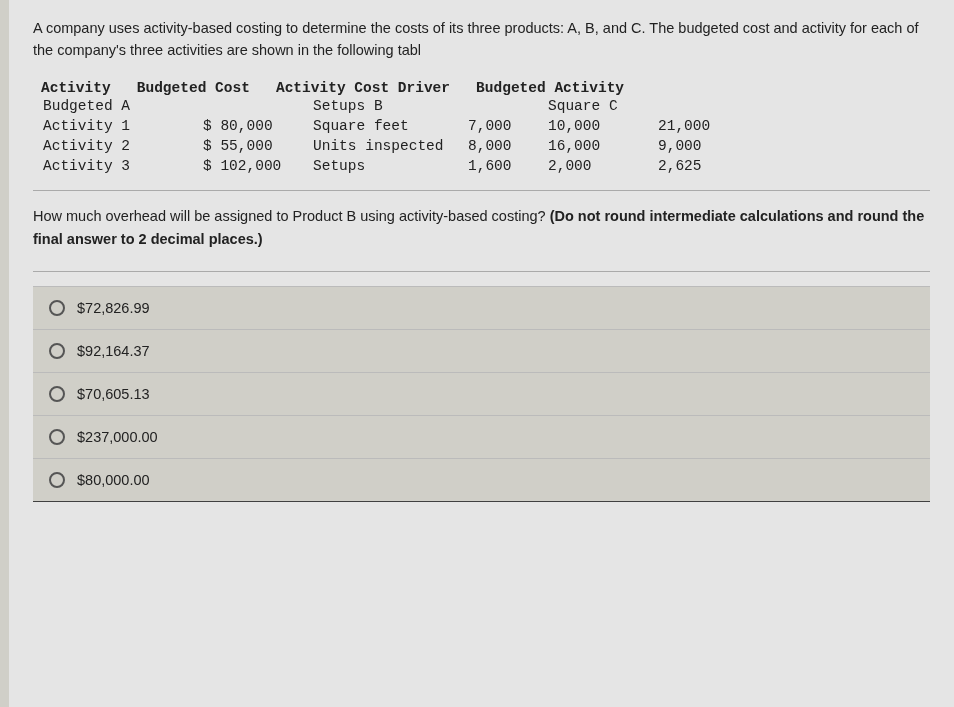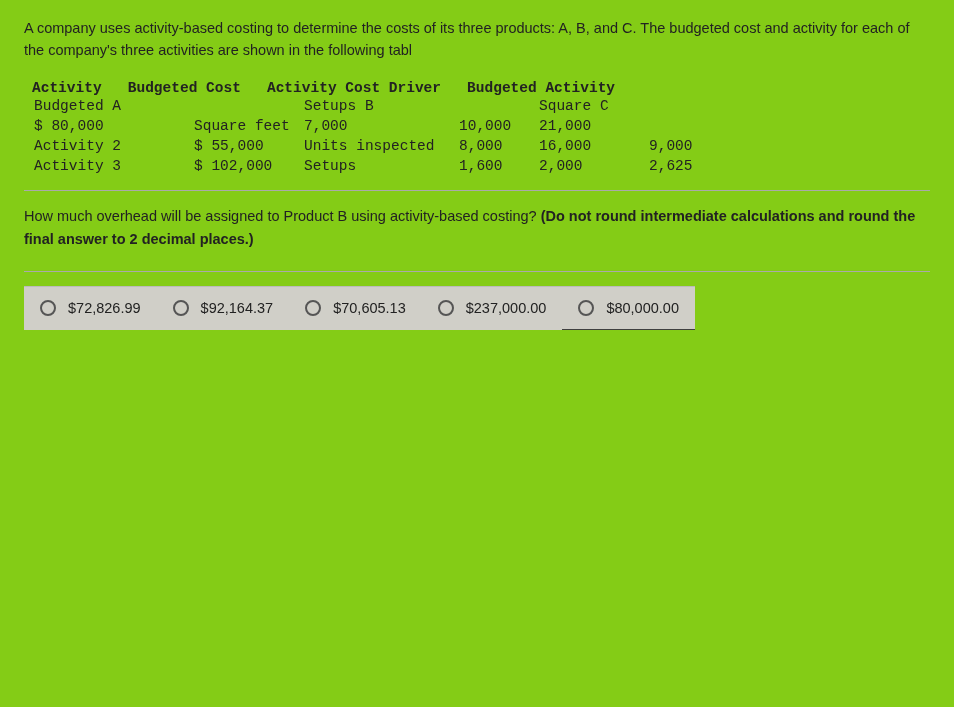--- a/index.html
+++ b/index.html
@@ -11,23 +11,24 @@
     body {
       font-family: Arial, sans-serif;
       font-size: 15px;
       background-color: #d0cfc8;
       width: 954px;
       min-height: 707px;
       color: #222;
     }
 
     .page-container {
-      background-color: #84cc16;
+      background-color: #e5e5e5;
       padding: 18px 24px 18px 24px;
       min-height: 707px;
+      margin-left: 9px;
     }
 
     .intro-text {
       font-size: 14.5px;
       line-height: 1.5;
       margin-bottom: 18px;
       color: #222;
     }
 
     .table-section {
@@ -46,21 +47,21 @@
       margin-bottom: 20px;
       color: #222;
     }
 
     .question-text strong {
       font-weight: bold;
     }
 
     .options-section {
       display: flex;
-      flex-direction: row;
+      flex-direction: column;
       gap: 0;
     }
 
     .option-item {
       display: flex;
       align-items: center;
       padding: 13px 16px;
       border-top: 1px solid #bbb;
       background-color: #d0cfc8;
       cursor: pointer;
@@ -130,20 +131,21 @@
     <div class="data-row">
       <span class="cell">Budgeted A</span>
       <span class="cell"></span>
       <span class="cell">Setups B</span>
       <span class="cell"></span>
       <span class="cell">Square C</span>
       <span class="cell"></span>
     </div>
 
     <div class="data-row">
+      <span class="cell">Activity 1</span>
       <span class="cell">$ 80,000</span>
       <span class="cell">Square feet</span>
       <span class="cell">7,000</span>
       <span class="cell">10,000</span>
       <span class="cell">21,000</span>
     </div>
 
     <div class="data-row">
       <span class="cell">Activity 2</span>
       <span class="cell">$ 55,000</span>

